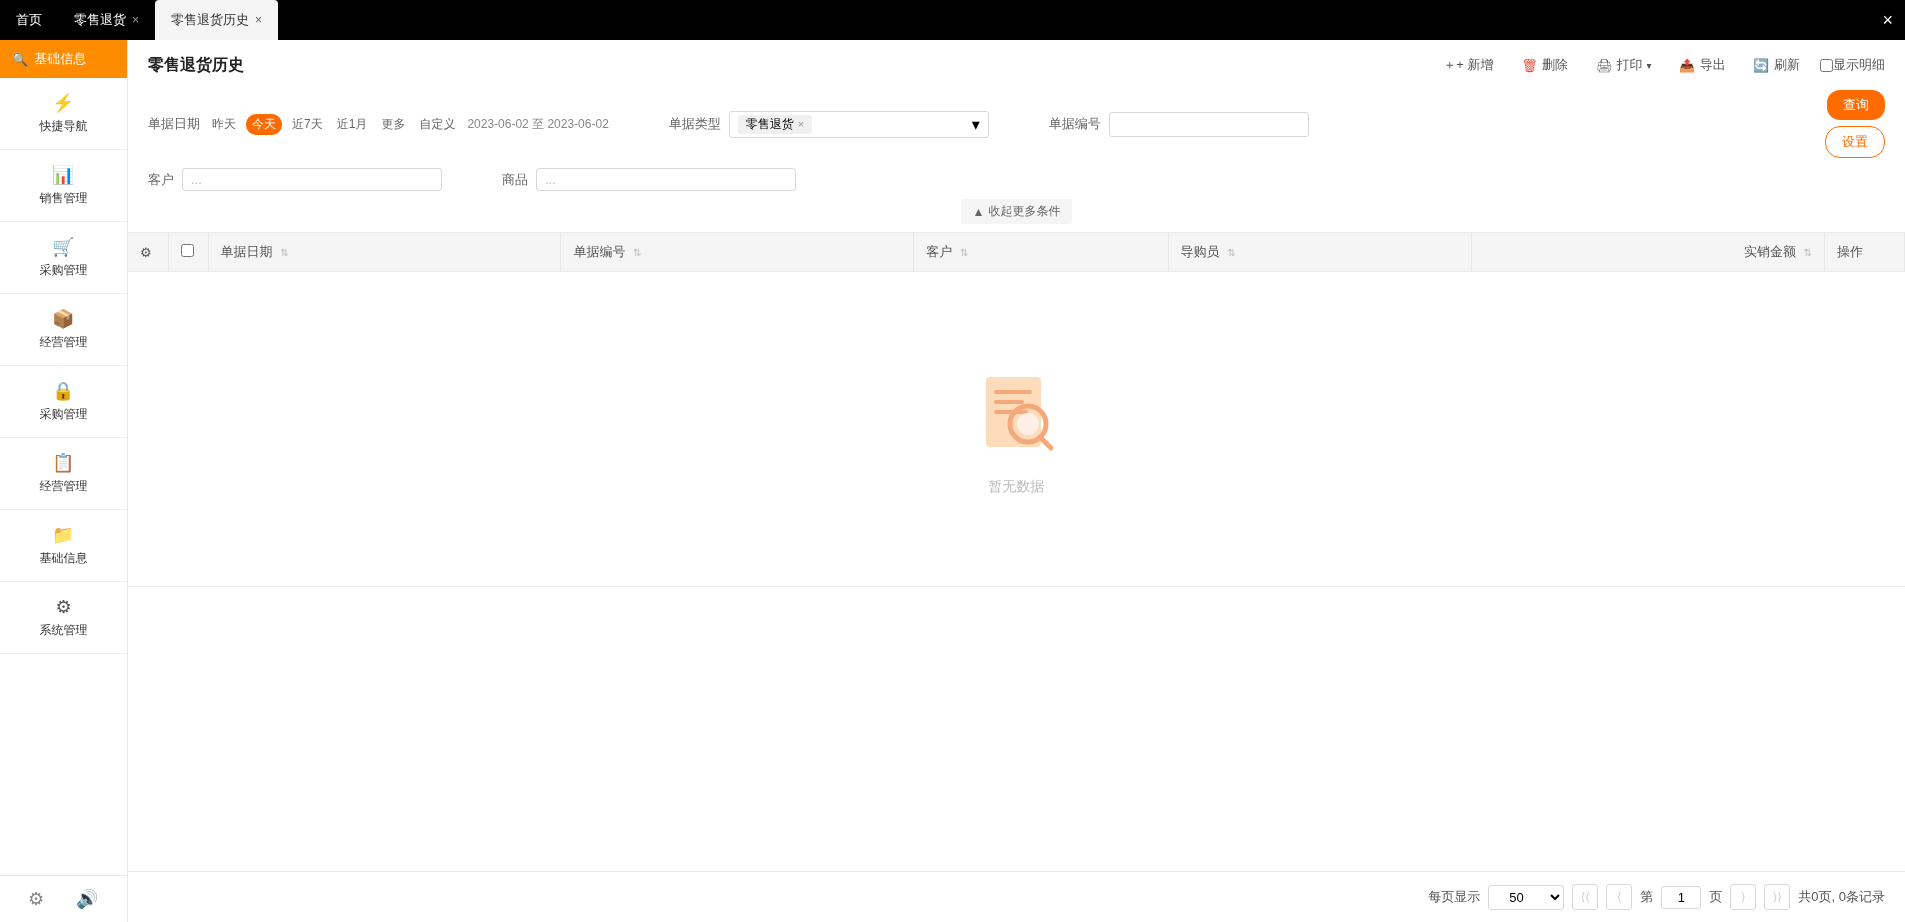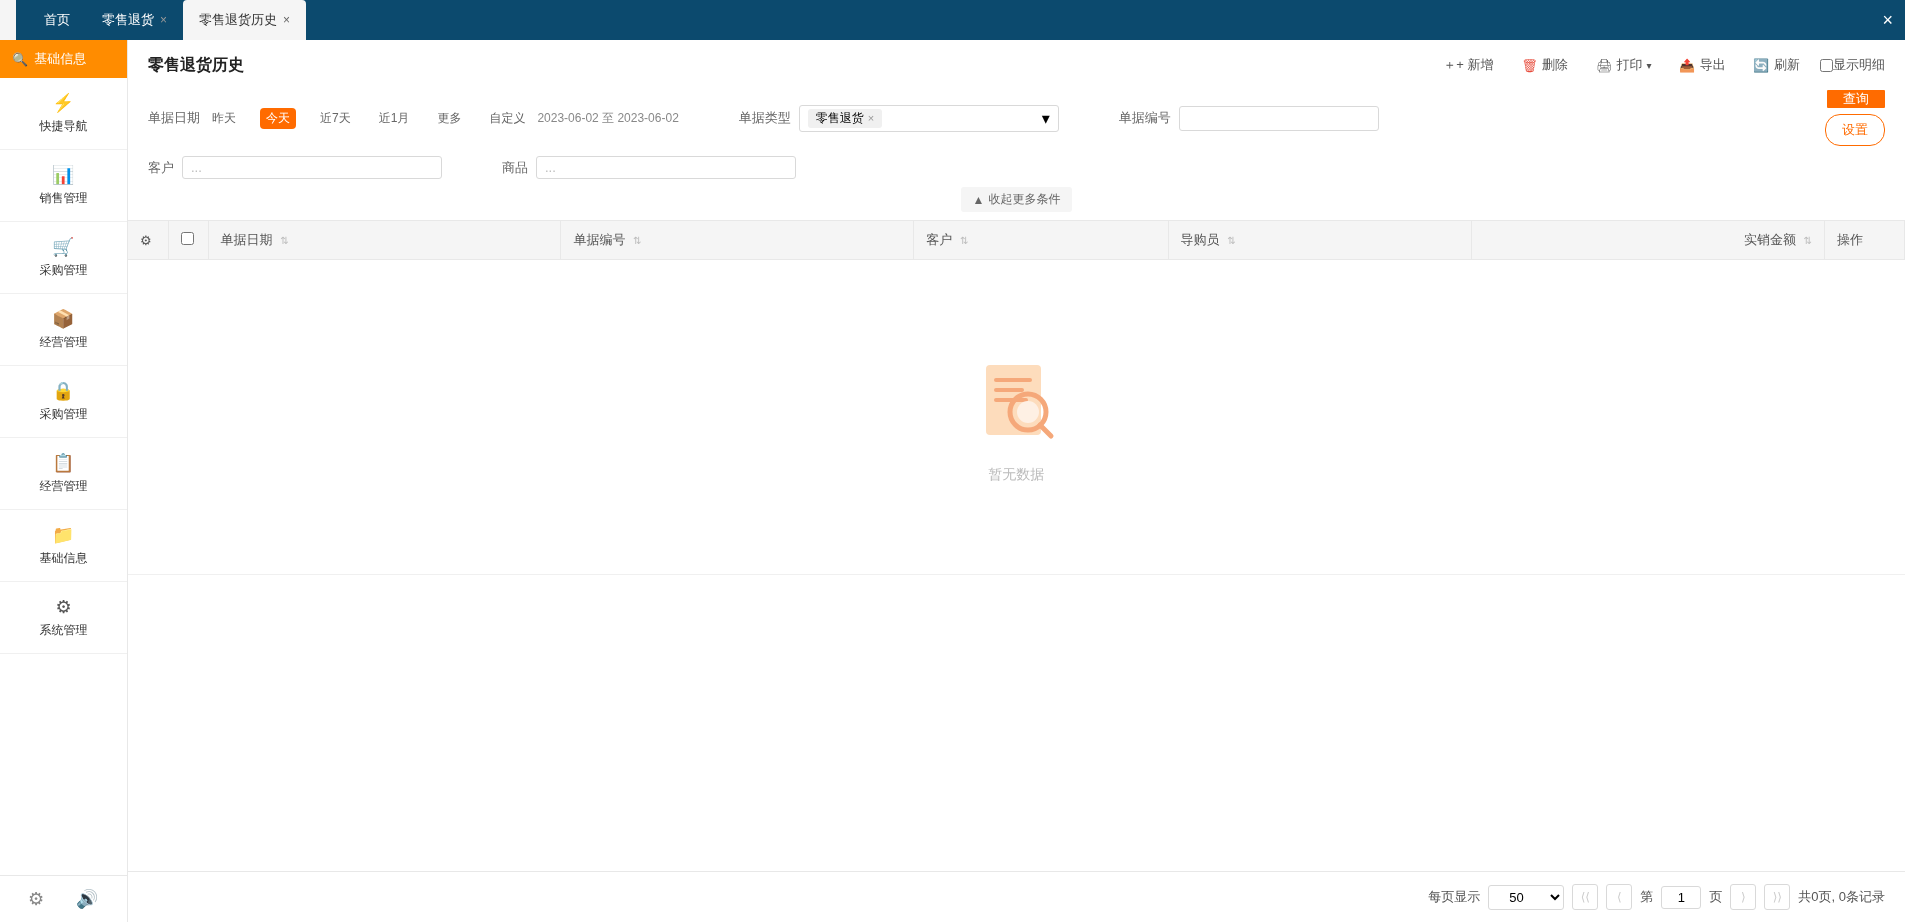--- a/index.html
+++ b/index.html
@@ -1,22 +1,22 @@
 <!DOCTYPE html>
 <html><head>
   <meta charset="utf-8">
   <style>
     * { box-sizing: border-box; margin: 0; padding: 0; font-family: 'Microsoft YaHei', Arial, sans-serif; }
     body { display: flex; flex-direction: column; height: 922px; overflow: hidden; background: #f5f5f5; }
 
     
     .top-bar {
       display: flex; align-items: center;
-      background: #0c4a6e; height: 40px; min-height: 40px;
-      padding: 0 0 0 12px; position: relative; margin-left: 16px;
+      background: #000000; height: 40px; min-height: 40px;
+      padding: 0 0 0 0; position: relative;
     }
     .top-bar-close {
       position: absolute; right: 12px; top: 50%; transform: translateY(-50%);
       color: white; font-size: 18px; cursor: pointer; line-height: 1;
     }
     .tab-item {
       display: flex; align-items: center; height: 40px; padding: 0 16px;
       font-size: 13px; color: white; cursor: pointer; white-space: nowrap;
     }
     .tab-item.active {
@@ -67,36 +67,36 @@
     }
     .page-title { font-size: 16px; font-weight: bold; color: #222; }
     .toolbar { display: flex; align-items: center; gap: 12px; }
     .toolbar-btn {
       display: flex; align-items: center; gap: 4px;
       font-size: 13px; color: #555; cursor: pointer; padding: 4px 8px;
       border: none; background: none;
     }
     .toolbar-btn-primary {
       background: #ff6b00; color: white; border: none;
-      padding: 0 16px; border-radius: 1px; font-size: 13px; cursor: pointer;
+      padding: 6px 16px; border-radius: 13px; font-size: 13px; cursor: pointer;
     }
     .toolbar-btn-secondary {
       background: white; color: #ff6b00; border: 1px solid #ff6b00;
       padding: 6px 16px; border-radius: 15px; font-size: 13px; cursor: pointer;
     }
     .show-detail-checkbox { display: flex; align-items: center; gap: 0; font-size: 13px; color: #555; }
 
     
     .filter-section { padding: 12px 20px; background: white; border-bottom: 1px solid #e8e8e8; }
     .filter-row { display: flex; align-items: center; margin-bottom: 10px; gap: 20px; flex-wrap: wrap; }
     .filter-group { display: flex; align-items: center; gap: 8px; }
     .filter-label { font-size: 13px; color: #666; white-space: nowrap; }
-    .date-options { display: flex; gap: 20px; align-items: center; }
+    .date-options { display: flex; gap: 6px; align-items: center; }
     .date-option { font-size: 12px; color: #666; cursor: pointer; padding: 2px 4px; }
-    .date-option.today { background: #ff6b00; color: white; border-radius: 4px; padding: 2px 6px; }
+    .date-option.today { background: #ff6b00; color: white; border-radius: 10px; padding: 2px 6px; }
     .date-range { font-size: 12px; color: #888; }
     .filter-tag-group {
       display: flex; align-items: center; border: 1px solid #d9d9d9; border-radius: 3px;
       padding: 3px 8px; min-width: 200px; gap: 6px; background: white;
     }
     .filter-tag {
       background: #f0f0f0; border-radius: 3px; padding: 1px 8px;
       font-size: 12px; display: flex; align-items: center; gap: 4px;
     }
     .filter-tag-close { cursor: pointer; color: #999; font-size: 11px; }

